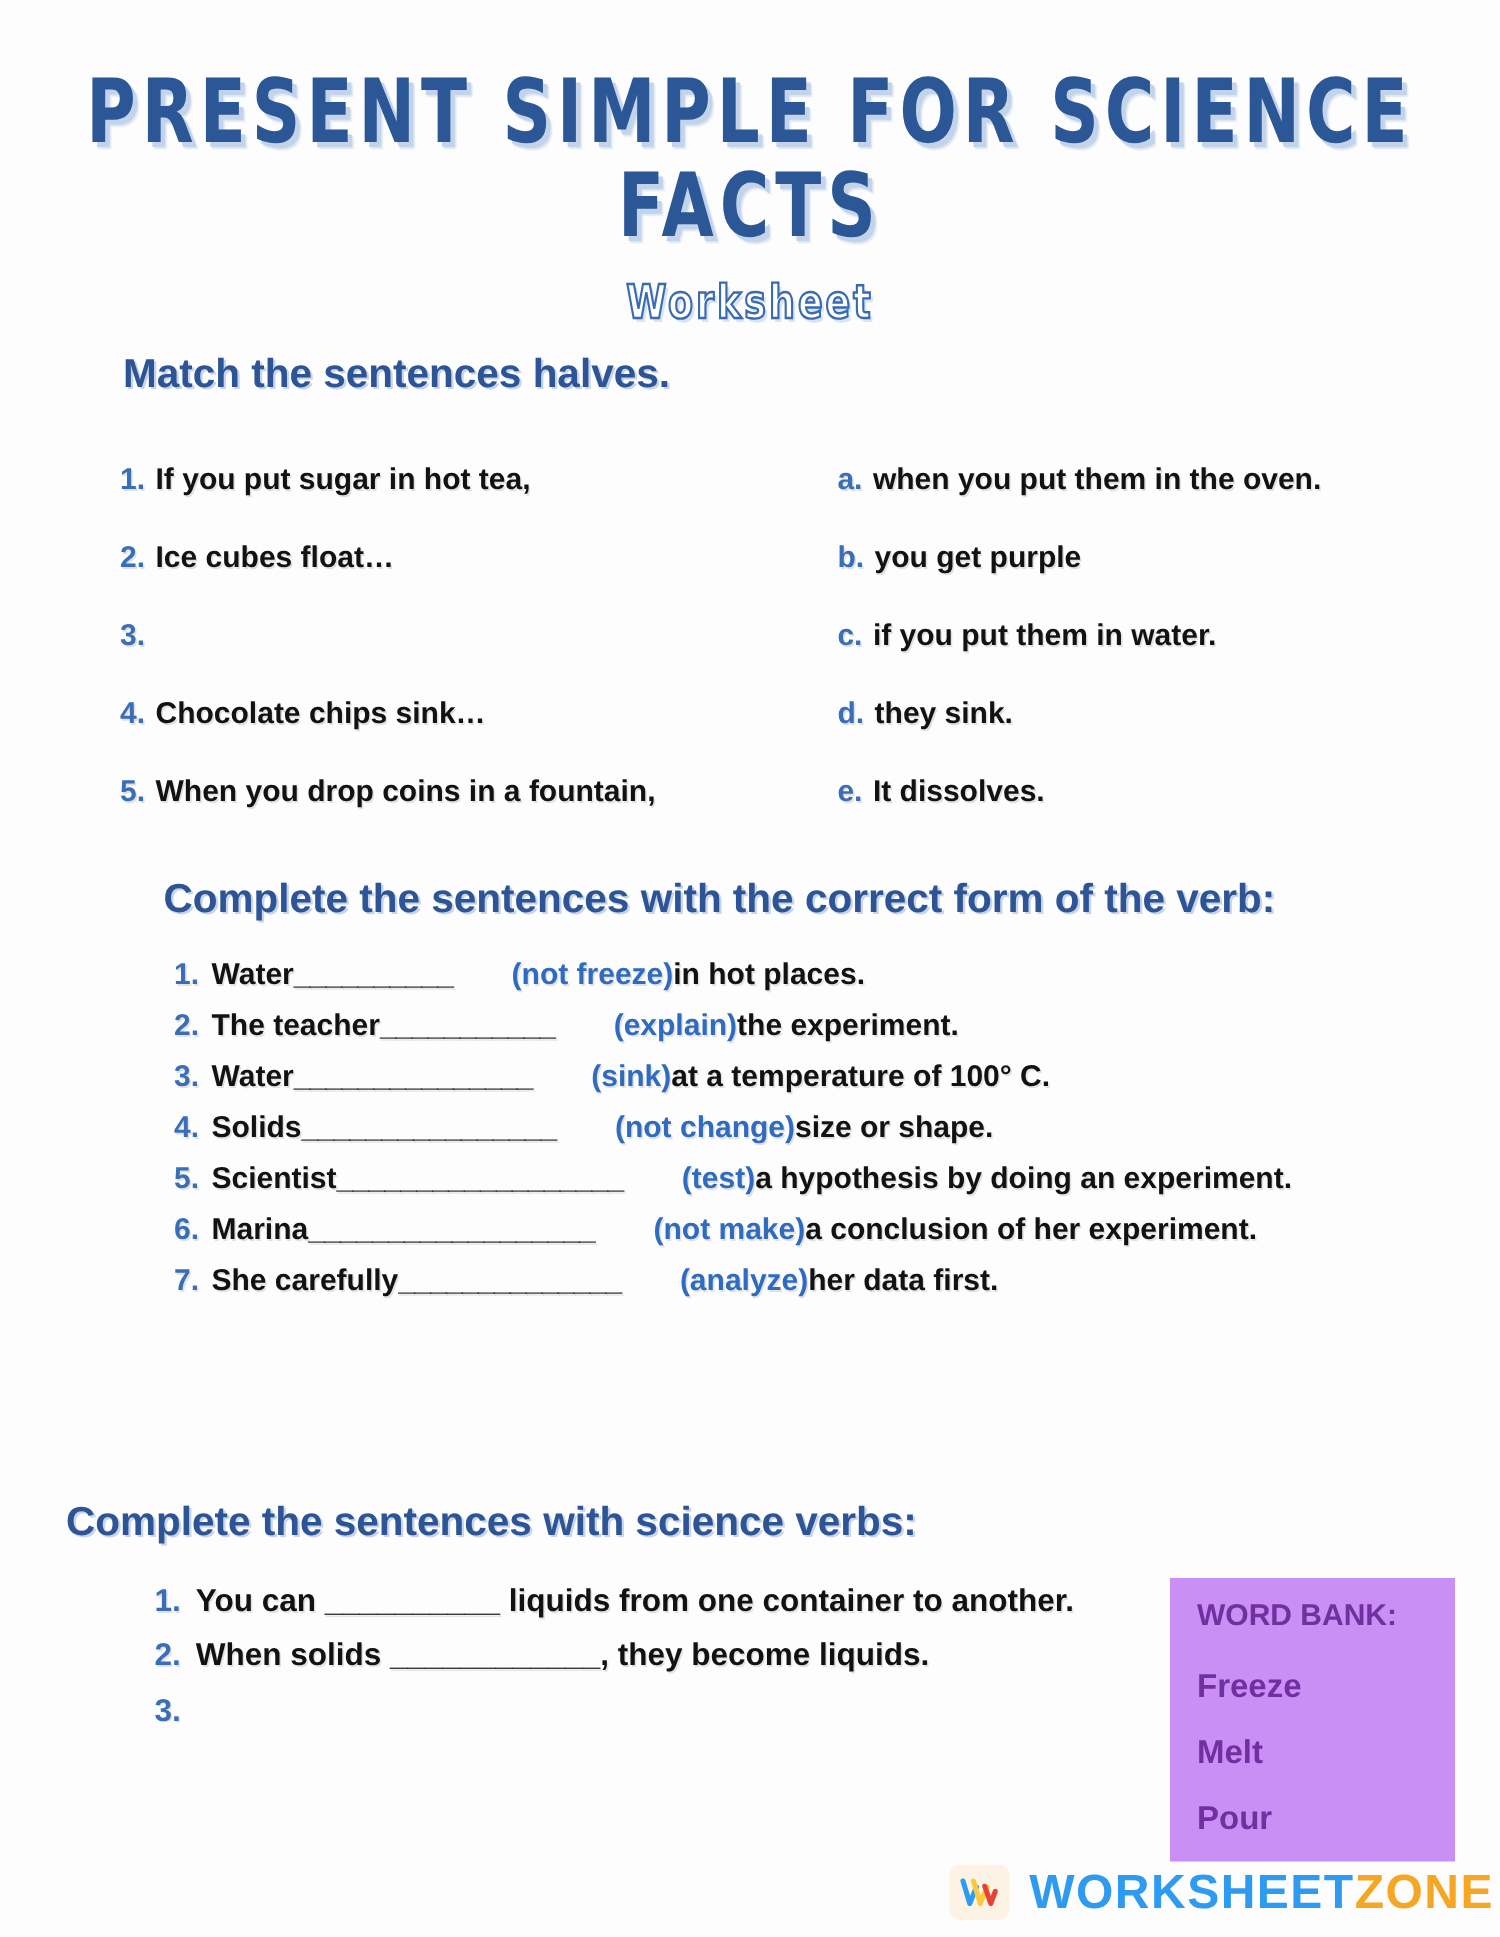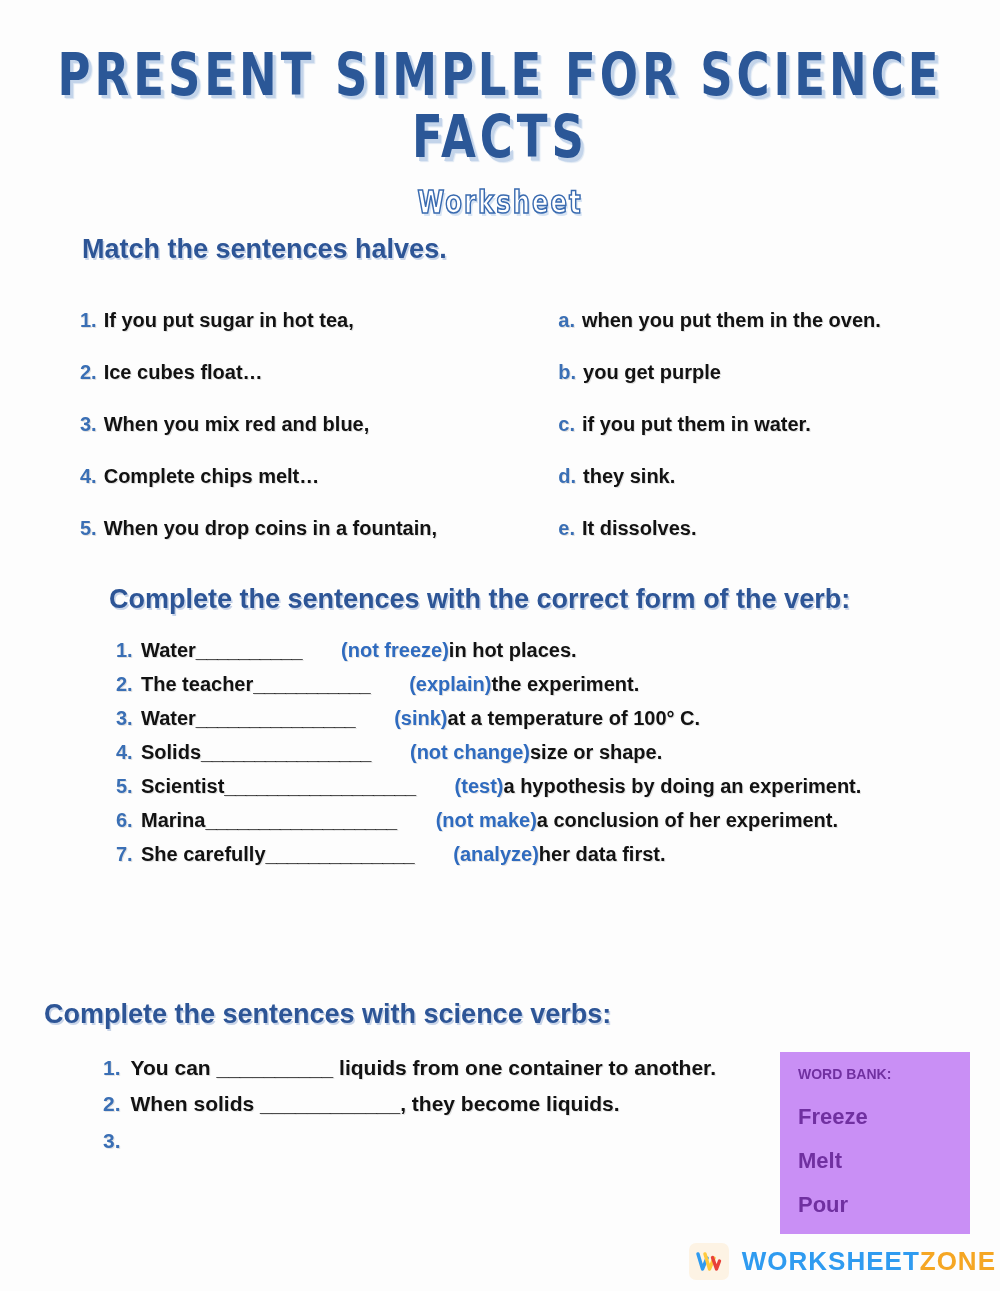--- a/index.html
+++ b/index.html
@@ -175,21 +175,21 @@
     position: absolute;
     left: 780px;
     top: 57px;
     width: 190px;
     background: #c98ff5;
     padding: 14px 0 16px 18px;
     box-sizing: border-box;
   }
   .wb-title {
     color: #7030a0;
-    font-size: 14px;
+    font-size: 20px;
     font-weight: bold;
     margin-bottom: 22px;
   }
   .wb-word {
     color: #7030a0;
     font-size: 22px;
     font-weight: bold;
     margin-bottom: 18px;
   }
   .wb-word:last-child { margin-bottom: 0; }
@@ -211,21 +211,21 @@
     height: 37px;
     background: #fdf3e4;
     border-radius: 7px;
     display: flex;
     align-items: center;
     justify-content: center;
     margin-right: 13px;
     flex: none;
   }
   .logo-text {
-    font-size: 26px;
+    font-size: 32px;
     font-weight: bold;
     letter-spacing: 1px;
     white-space: nowrap;
   }
   .logo-text .lt-a { color: #2f9bf0; }
   .logo-text .lt-b { color: #f5a623; }
 </style>
 </head>
 <body>
 
@@ -241,25 +241,24 @@
       <div class="match-item">
         <span class="marker">1.</span>
         <span>If you put sugar in hot tea,</span>
       </div>
       <div class="match-item">
         <span class="marker">2.</span>
         <span>Ice cubes float…</span>
       </div>
       <div class="match-item">
         <span class="marker">3.</span>
-        <span>When you mix red and blue,</span>
       </div>
       <div class="match-item">
         <span class="marker">4.</span>
-        <span>Complete chips melt…</span>
+        <span>Chocolate chips sink…</span>
       </div>
       <div class="match-item">
         <span class="marker">5.</span>
         <span>When you drop coins in a fountain,</span>
       </div>
     </div>
     <div class="match-col-right">
       <div class="match-item">
         <span class="marker">a.</span>
         <span>when you put them in the oven.</span>

